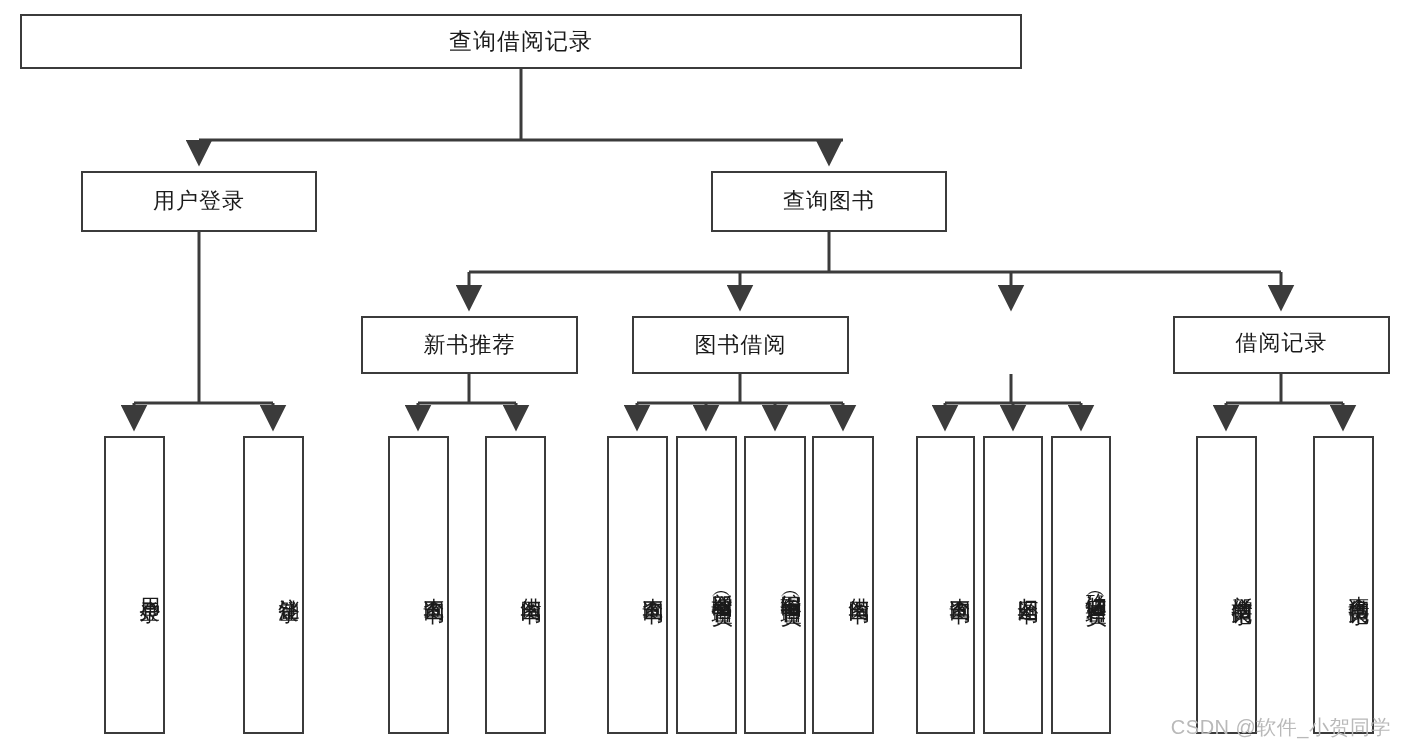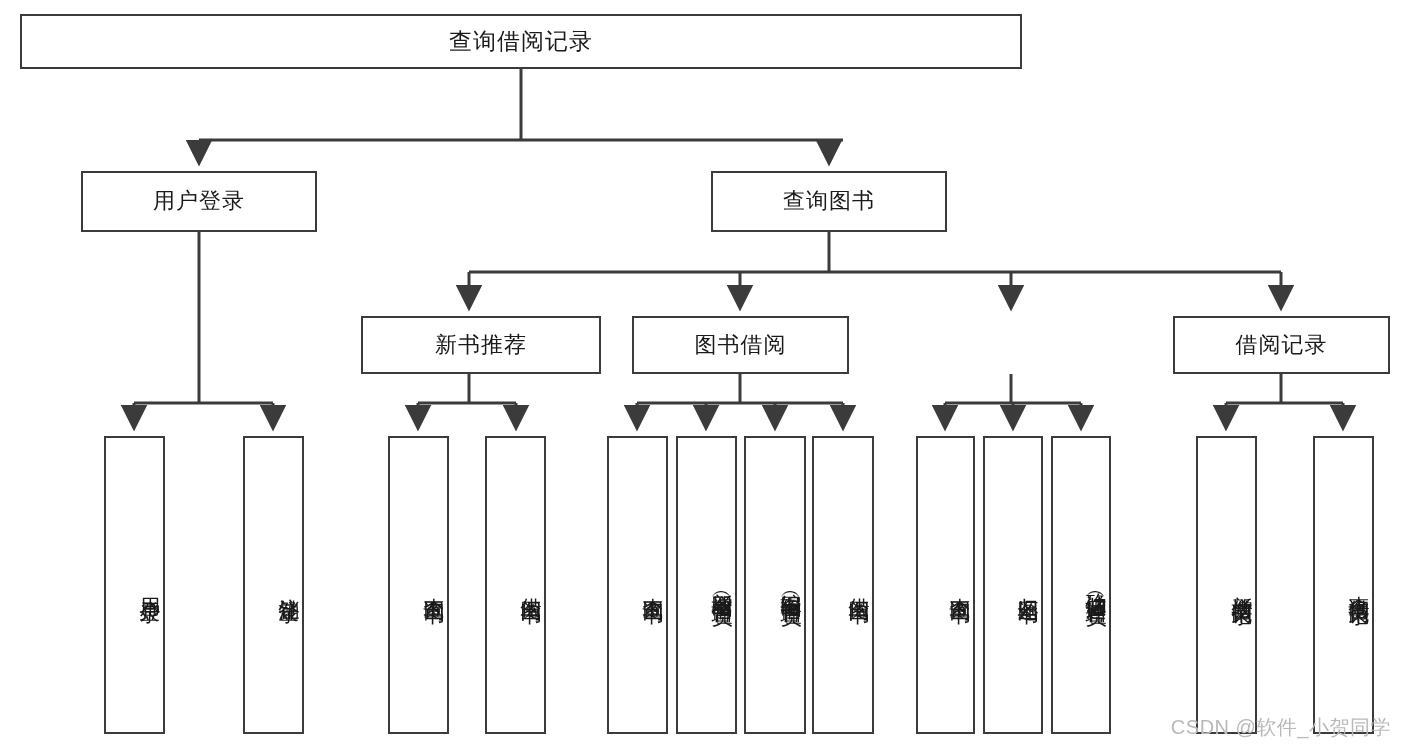--- a/index.html
+++ b/index.html
@@ -117,23 +117,23 @@
       <path d="M 1226 403 L 1226 427" marker-end="url(#arrow)"></path>
       <path d="M 1343 403 L 1343 427" marker-end="url(#arrow)"></path>
     </g>
   </svg>
 
   <div class="node horiz" id="title-node" style="left:20px;top:14px;width:1002px;height:55px;">查询借阅记录</div>
 
   <div class="node horiz" style="left:81px;top:171px;width:236px;height:61px;">用户登录</div>
   <div class="node horiz" style="left:711px;top:171px;width:236px;height:61px;">查询图书</div>
 
-  <div class="node horiz" style="left:361px;top:316px;width:240px;height:58px;">新书推荐</div>
+  <div class="node horiz" style="left:361px;top:316px;width:217px;height:58px;">新书推荐</div>
   <div class="node horiz" style="left:632px;top:316px;width:217px;height:58px;">图书借阅</div>
-  <div class="node horiz" style="left:1173px;top:316px;width:217px;height:58px;">借阅记录</div>
+  <div class="node horiz" style="left:1173px;top:316px;width:217px;height:58px;font-family:Liberation Mono, monospace;">借阅记录</div>
 
   <div class="node vert" style="left:104px;top:436px;width:61px;height:298px;">用户登录</div>
   <div class="node vert" style="left:243px;top:436px;width:61px;height:298px;">注销登录</div>
 
   <div class="node vert" style="left:388px;top:436px;width:61px;height:298px;">查询图书</div>
   <div class="node vert" style="left:485px;top:436px;width:61px;height:298px;">借阅图书</div>
 
   <div class="node vert" style="left:607px;top:436px;width:61px;height:298px;">查询图书</div>
   <div class="node vert" style="left:676px;top:436px;width:61px;height:298px;">新增图书（管理员）</div>
   <div class="node vert" style="left:744px;top:436px;width:62px;height:298px;">编辑图书（管理员）</div>

